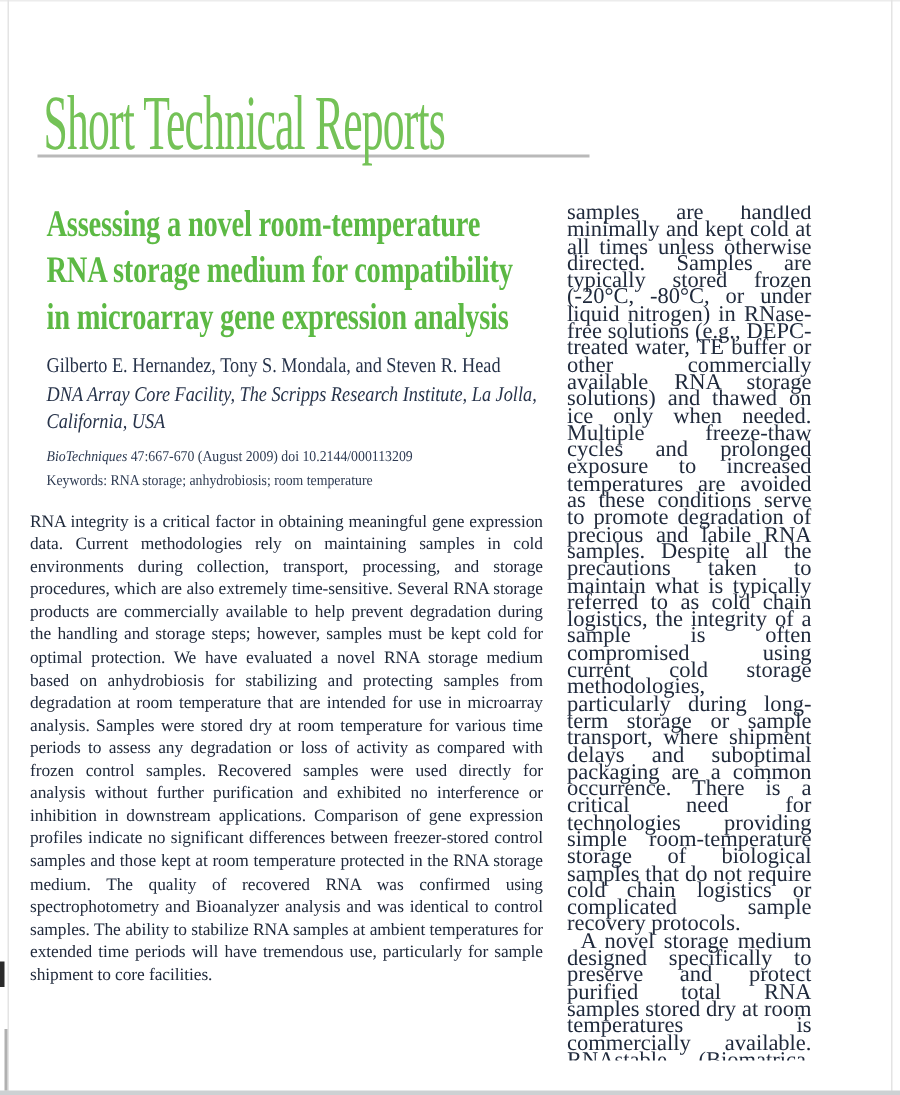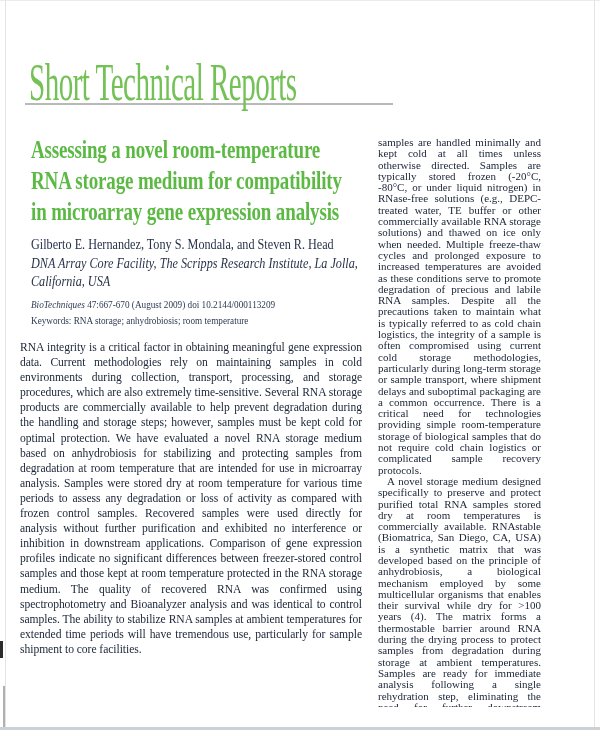--- a/index.html
+++ b/index.html
@@ -53,21 +53,21 @@
   
   .abstract{
     position:absolute;left:20px;top:340px;width:342px;height:330px;
     font-size:11.6px;line-height:15.1px;color:#202a3c;
     text-align:justify;letter-spacing:-0.05px;overflow:hidden;
   }
 
   
   .right-col{
     position:absolute;left:378px;top:137px;width:163px;height:570px;
-    font-size:11px;line-height:11.3px;color:#202a3c;
+    font-size:15px;line-height:11.3px;color:#202a3c;
     text-align:justify;overflow:hidden;
   }
   .right-col p{margin:0;padding:0;}
   .right-col p.indent{text-indent:9px;}
   .right-col .clipped{opacity:0.5;filter:blur(0.4px);display:block;}
 </style>
 </head>
 <body>
 
 <div id="page">

